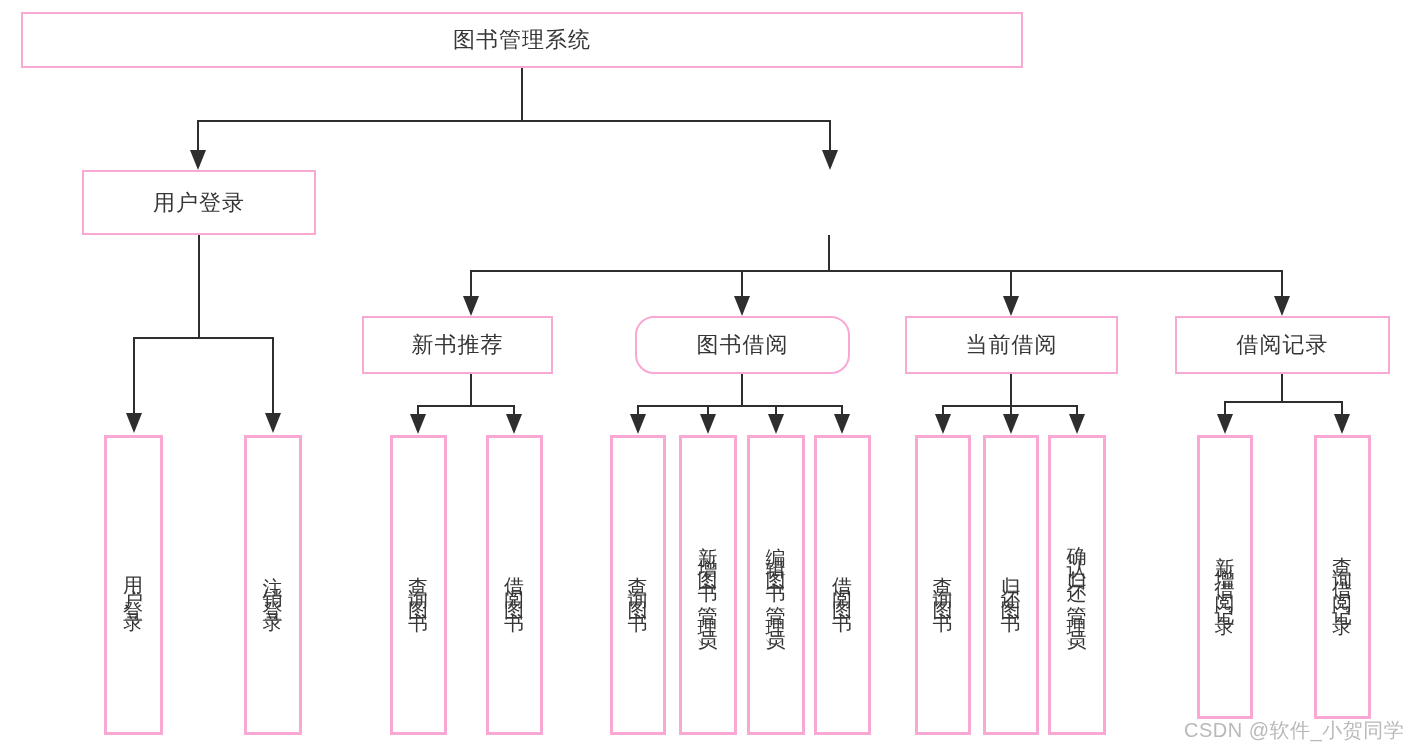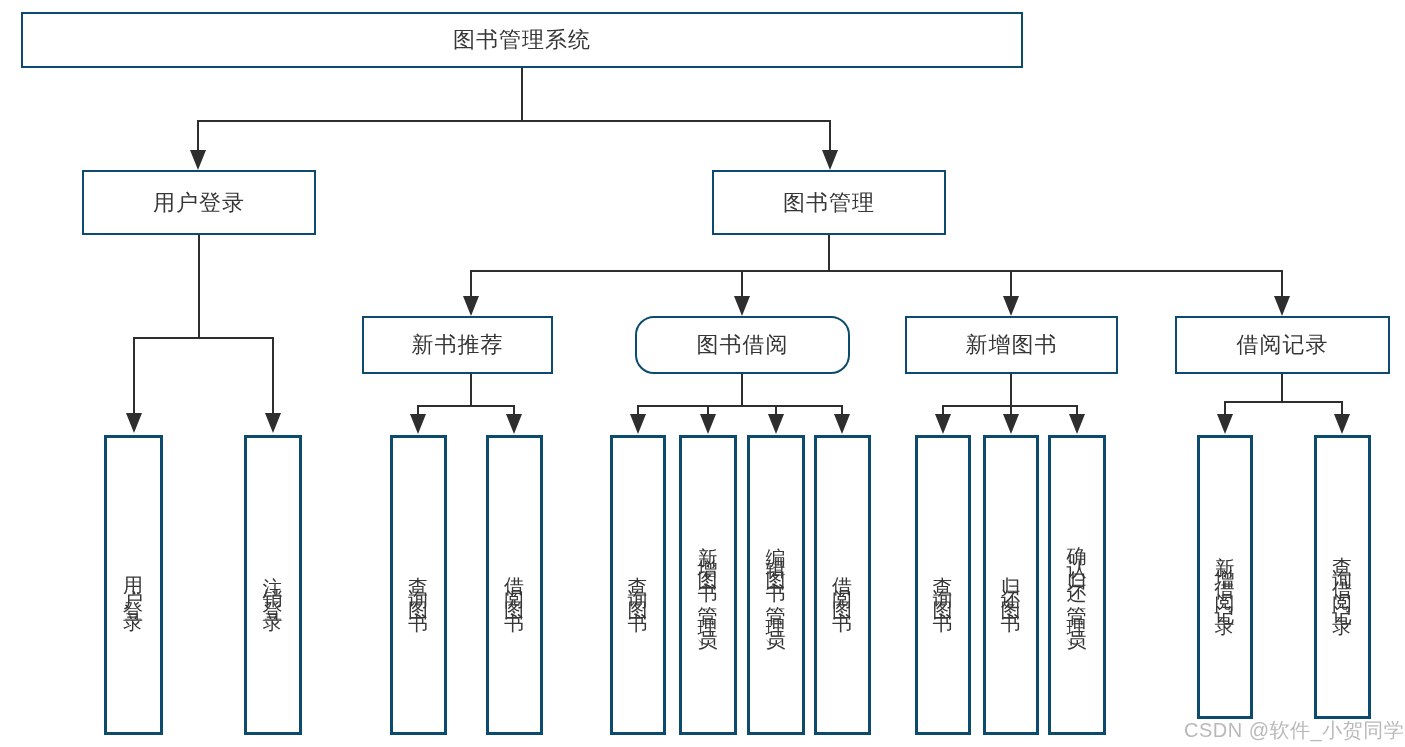--- a/index.html
+++ b/index.html
@@ -2,21 +2,21 @@
 <html><head>
 <meta charset="utf-8">
 <style>
   html,body{margin:0;padding:0;background:#ffffff;}
   .stage{
     position:relative;width:1405px;height:747px;background:#ffffff;
     font-family:"Liberation Sans","DejaVu Sans",sans-serif;
     color:#333333;overflow:hidden;
   }
   .box{
-    position:absolute;background:#ffffff;border:2px solid #0c4a6e;
+    position:absolute;background:#ffffff;border:2px solid #f9a8d4;
     box-sizing:border-box;display:flex;align-items:center;justify-content:center;
     font-size:22px;color:#363636;letter-spacing:1px;z-index:2;
   }
   .leaf{border-width:3px;font-size:20px;}
   .leaf .vtext{
     writing-mode:vertical-rl;text-orientation:mixed;
     letter-spacing:12px;line-height:1;white-space:nowrap;
   }
   .vl{position:absolute;width:2px;background:#2e2e2e;z-index:1;}
   .hl{position:absolute;height:2px;background:#2e2e2e;z-index:1;}
@@ -42,23 +42,20 @@
   <div class="vl" style="left:521px;top:68px;height:52px;"></div>
   <div class="hl" style="left:197px;top:120px;width:634px;"></div>
   <div class="vl" style="left:197px;top:120px;height:31px;"></div>
   <div class="ar" style="left:190px;top:150px;"></div>
   <div class="vl" style="left:829px;top:120px;height:31px;"></div>
   <div class="ar" style="left:822px;top:150px;"></div>
 
   <div class="box" style="left:82px;top:170px;width:234px;height:65px;">
     <span>用户登录</span>
   </div>
-  <div class="box" style="left:712px;top:170px;width:234px;height:65px;">
-    <span>图书管理</span>
-  </div>
 
   <div class="vl" style="left:198px;top:235px;height:102px;"></div>
   <div class="hl" style="left:133px;top:337px;width:140px;"></div>
   <div class="vl" style="left:133px;top:337px;height:77px;"></div>
   <div class="ar" style="left:126px;top:413px;"></div>
   <div class="vl" style="left:272px;top:337px;height:77px;"></div>
   <div class="ar" style="left:265px;top:413px;"></div>
 
   <div class="vl" style="left:828px;top:235px;height:35px;"></div>
   <div class="hl" style="left:470px;top:270px;width:813px;"></div>
@@ -71,21 +68,21 @@
   <div class="vl" style="left:1281px;top:270px;height:27px;"></div>
   <div class="ar" style="left:1274px;top:296px;"></div>
 
   <div class="box" style="left:362px;top:316px;width:191px;height:58px;">
     <span>新书推荐</span>
   </div>
   <div class="box" style="left:635px;top:316px;width:215px;height:58px;border-radius:19px;">
     <span>图书借阅</span>
   </div>
   <div class="box" style="left:905px;top:316px;width:213px;height:58px;">
-    <span>新增图书</span>
+    <span>当前借阅</span>
   </div>
   <div class="box" style="left:1175px;top:316px;width:215px;height:58px;">
     <span>借阅记录</span>
   </div>
 
   <div class="vl" style="left:470px;top:374px;height:31px;"></div>
   <div class="hl" style="left:418px;top:405px;width:97px;"></div>
   <div class="vl" style="left:417px;top:405px;height:10px;"></div>
   <div class="ar" style="left:410px;top:414px;"></div>
   <div class="vl" style="left:513px;top:405px;height:10px;"></div>

